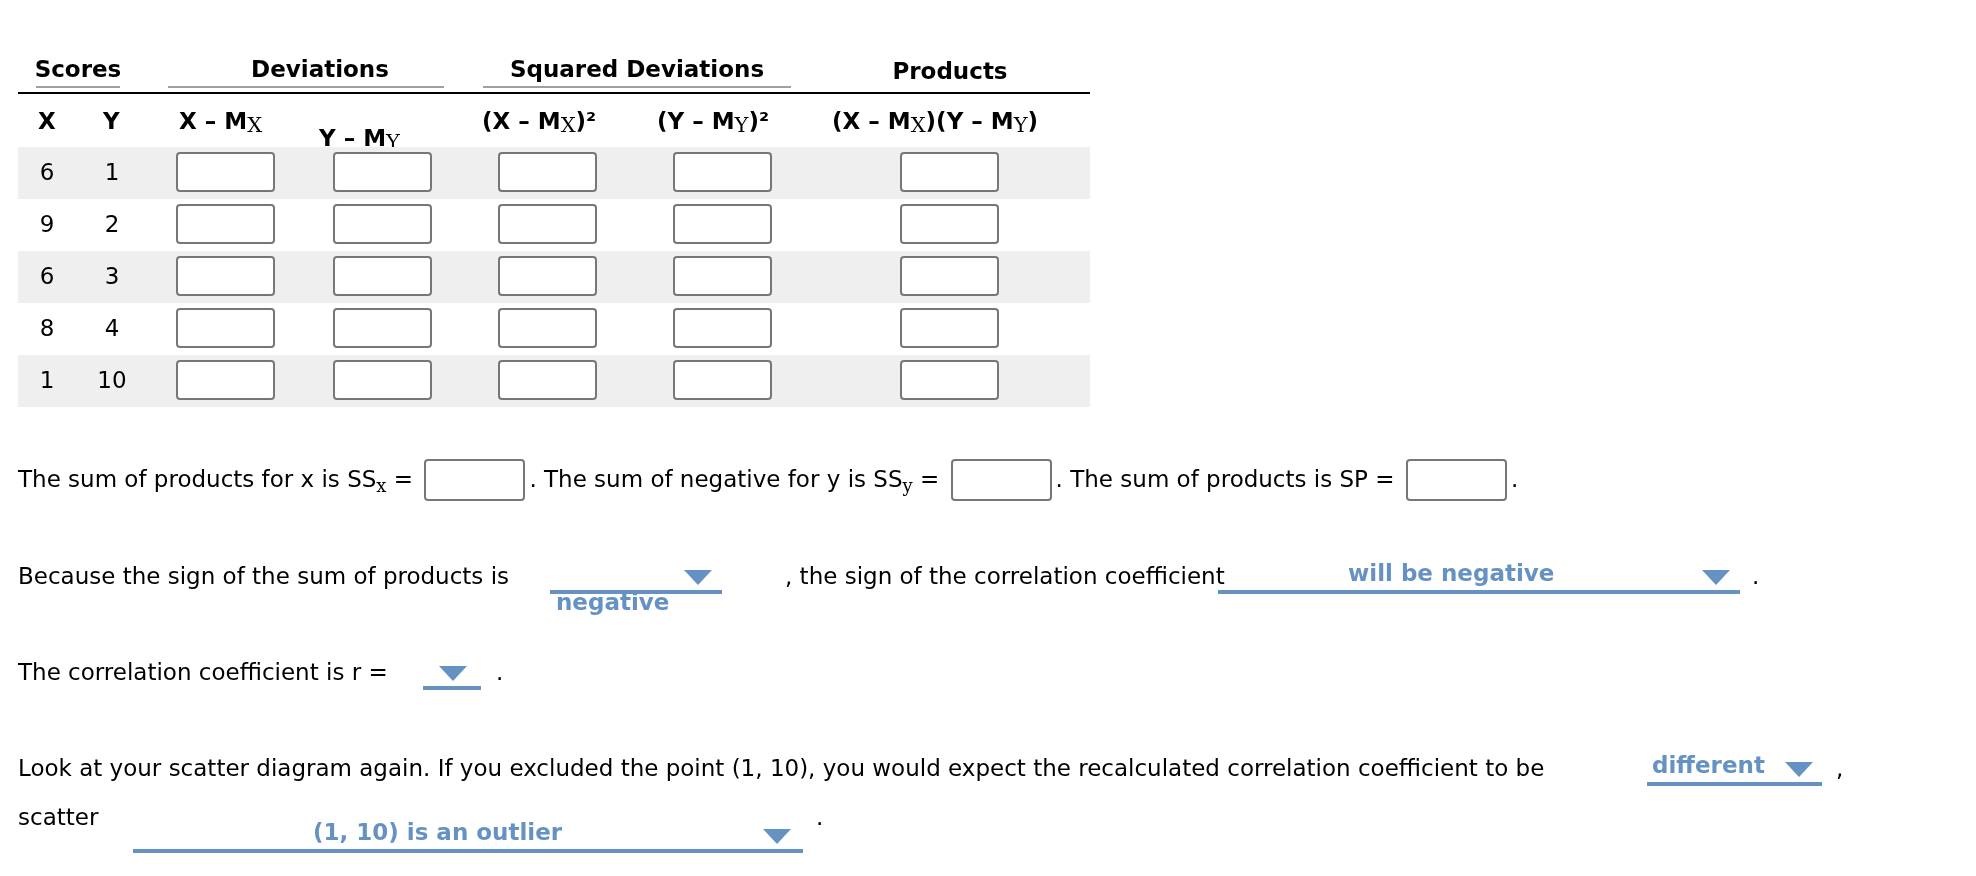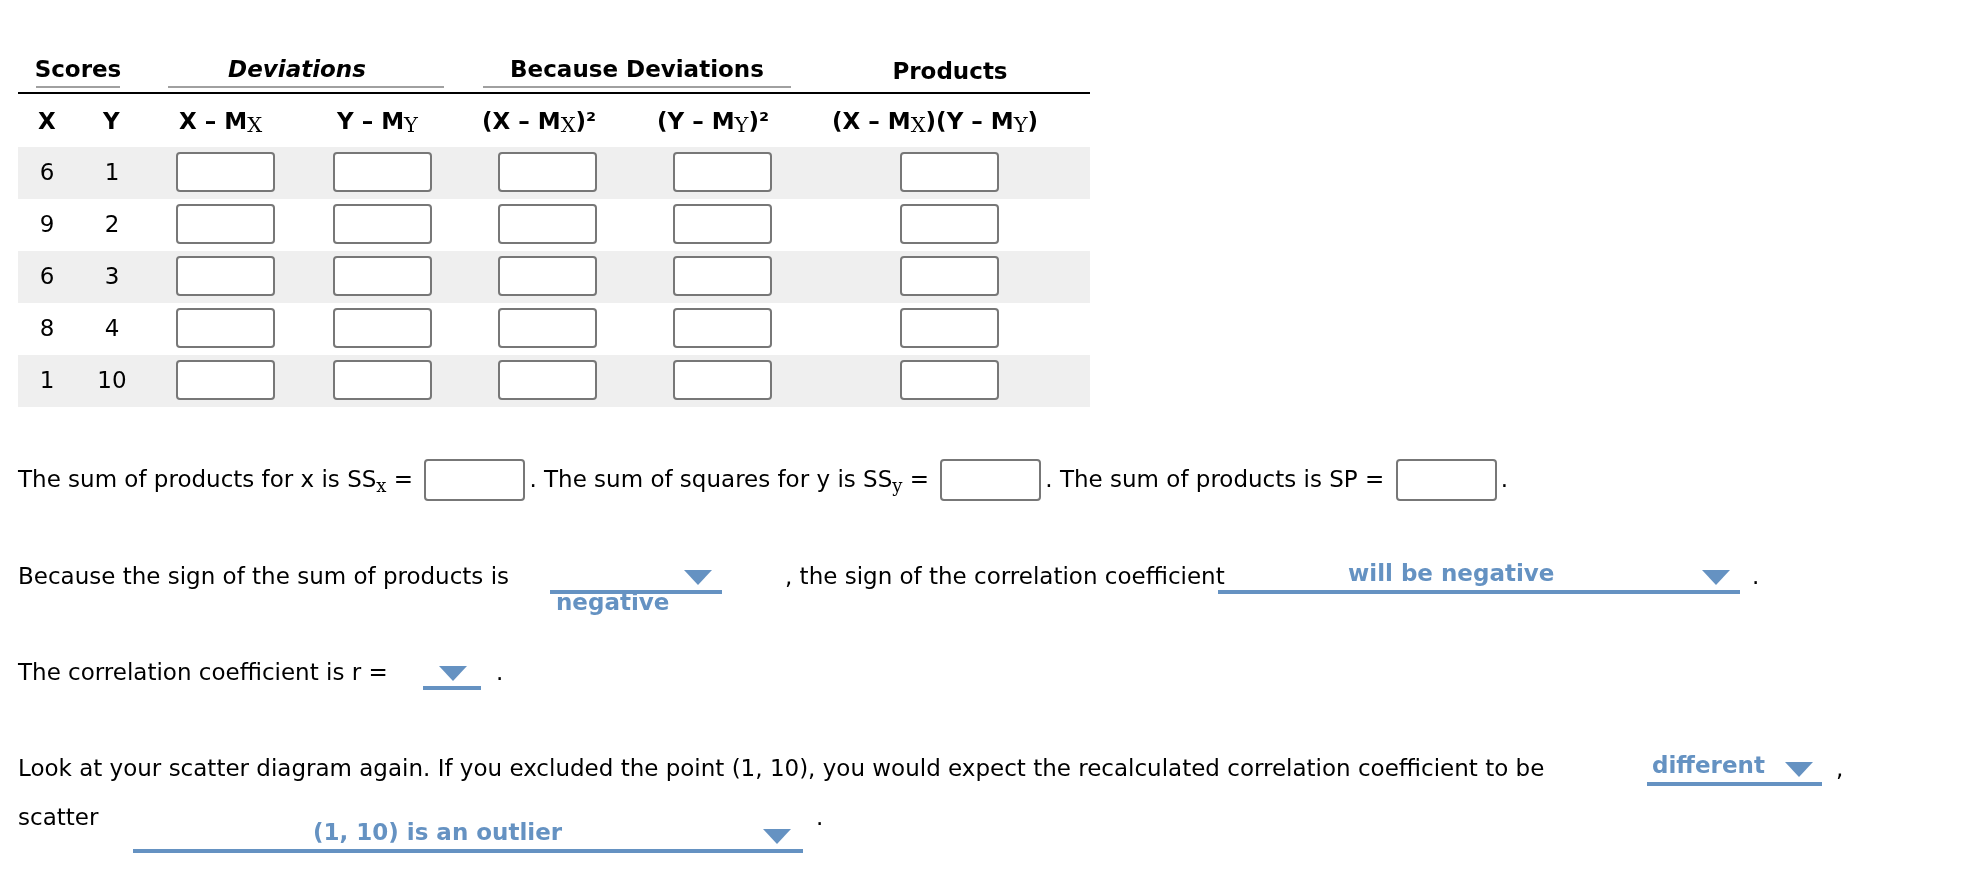--- a/index.html
+++ b/index.html
@@ -19,32 +19,32 @@
   .inbox { display:inline-block; vertical-align:middle; width:101px; height:42px; border:2px solid #777; border-radius:4px; background:#fff; box-sizing:border-box; margin:0 4px; }
   .dd { position:absolute; height:36px; border-bottom:4px solid #6592c2; color:#6592c2; font-weight:bold; font-size:23px; white-space:nowrap; box-sizing:border-box; }
   .dd .val { position:absolute; top:2px; }
   .dd .arrow { position:absolute; top:12px; width:0; height:0; border-left:14px solid transparent; border-right:14px solid transparent; border-top:15px solid #6592c2; }
 </style>
 </head>
 <body>
 
 <div class="abs hdr" style="left:18px;top:56px;width:120px;">Scores</div>
 <div class="grp-line" style="left:36px;top:86px;width:84px;"></div>
-<div class="abs hdr" style="left:159px;top:56px;width:276px;font-style:italic;">Deviations</div>
+<div class="abs hdr" style="left:182px;top:56px;width:276px;">Deviations</div>
 <div class="grp-line" style="left:168px;top:86px;width:276px;"></div>
-<div class="abs hdr" style="left:483px;top:56px;width:308px;">Because Deviations</div>
+<div class="abs hdr" style="left:483px;top:56px;width:308px;">Squared Deviations</div>
 <div class="grp-line" style="left:483px;top:86px;width:308px;"></div>
 <div class="abs hdr" style="left:830px;top:58px;width:240px;">Products</div>
 
 <div class="rule"></div>
 
 <div class="colhdr" style="left:38px;">X</div>
 <div class="colhdr" style="left:103px;">Y</div>
 <div class="colhdr" style="left:179px;"><span>X – M</span><sub>X</sub></div>
-<div class="colhdr" style="left:337px;"><span>Y – M</span><sub>Y</sub></div>
+<div class="colhdr" style="left:319px;margin-top:17px;"><span>Y – M</span><sub>Y</sub></div>
 <div class="colhdr" style="left:482px;"><span>(X – M</span><sub>X</sub><span>)²</span></div>
 <div class="colhdr" style="left:657px;"><span>(Y – M</span><sub>Y</sub><span>)²</span></div>
 <div class="colhdr" style="left:832px;"><span>(X – M</span><sub>X</sub><span>)(Y – M</span><sub>Y</sub><span>)</span></div>
 
 <div class="row shade" style="top:147px;">
   <div class="cell" style="left:9px;">6</div>
   <div class="cell" style="left:74px;">1</div>
   <input class="box" style="left: 158px;">
   <input class="box" style="left: 315px;">
   <input class="box" style="left: 480px;">
@@ -83,21 +83,21 @@
   <div class="cell" style="left:74px;">10</div>
   <input class="box" style="left: 158px;">
   <input class="box" style="left: 315px;">
   <input class="box" style="left: 480px;">
   <input class="box" style="left: 655px;">
   <input class="box" style="left: 882px;">
 </div>
 
 <div class="line" style="left:18px;top:459px;">
   <span>The sum of products for x is SS</span><span class="sub">x</span><span> =</span>
-  <input class="inbox" style=""><span>. The sum of squares for y is SS</span><span class="sub">y</span><span> =</span>
+  <input class="inbox" style=""><span>. The sum of negative for y is SS</span><span class="sub">y</span><span> =</span>
   <input class="inbox" style=""><span>. The sum of products is SP =</span>
   <input class="inbox" style=""><span>.</span>
 </div>
 
 <div class="line" style="left:18px;top:563px;">Because the sign of the sum of products is</div>
 <div class="dd" style="left:550px;top:558px;width:172px;">
   <span class="val" style="left:6px;margin-top:29px;">negative</span>
   <span class="arrow" style="left:134px;"></span>
 </div>
 <div class="line" style="left:737px;top:563px;margin-left:48px;">, the sign of the correlation coefficient</div>

